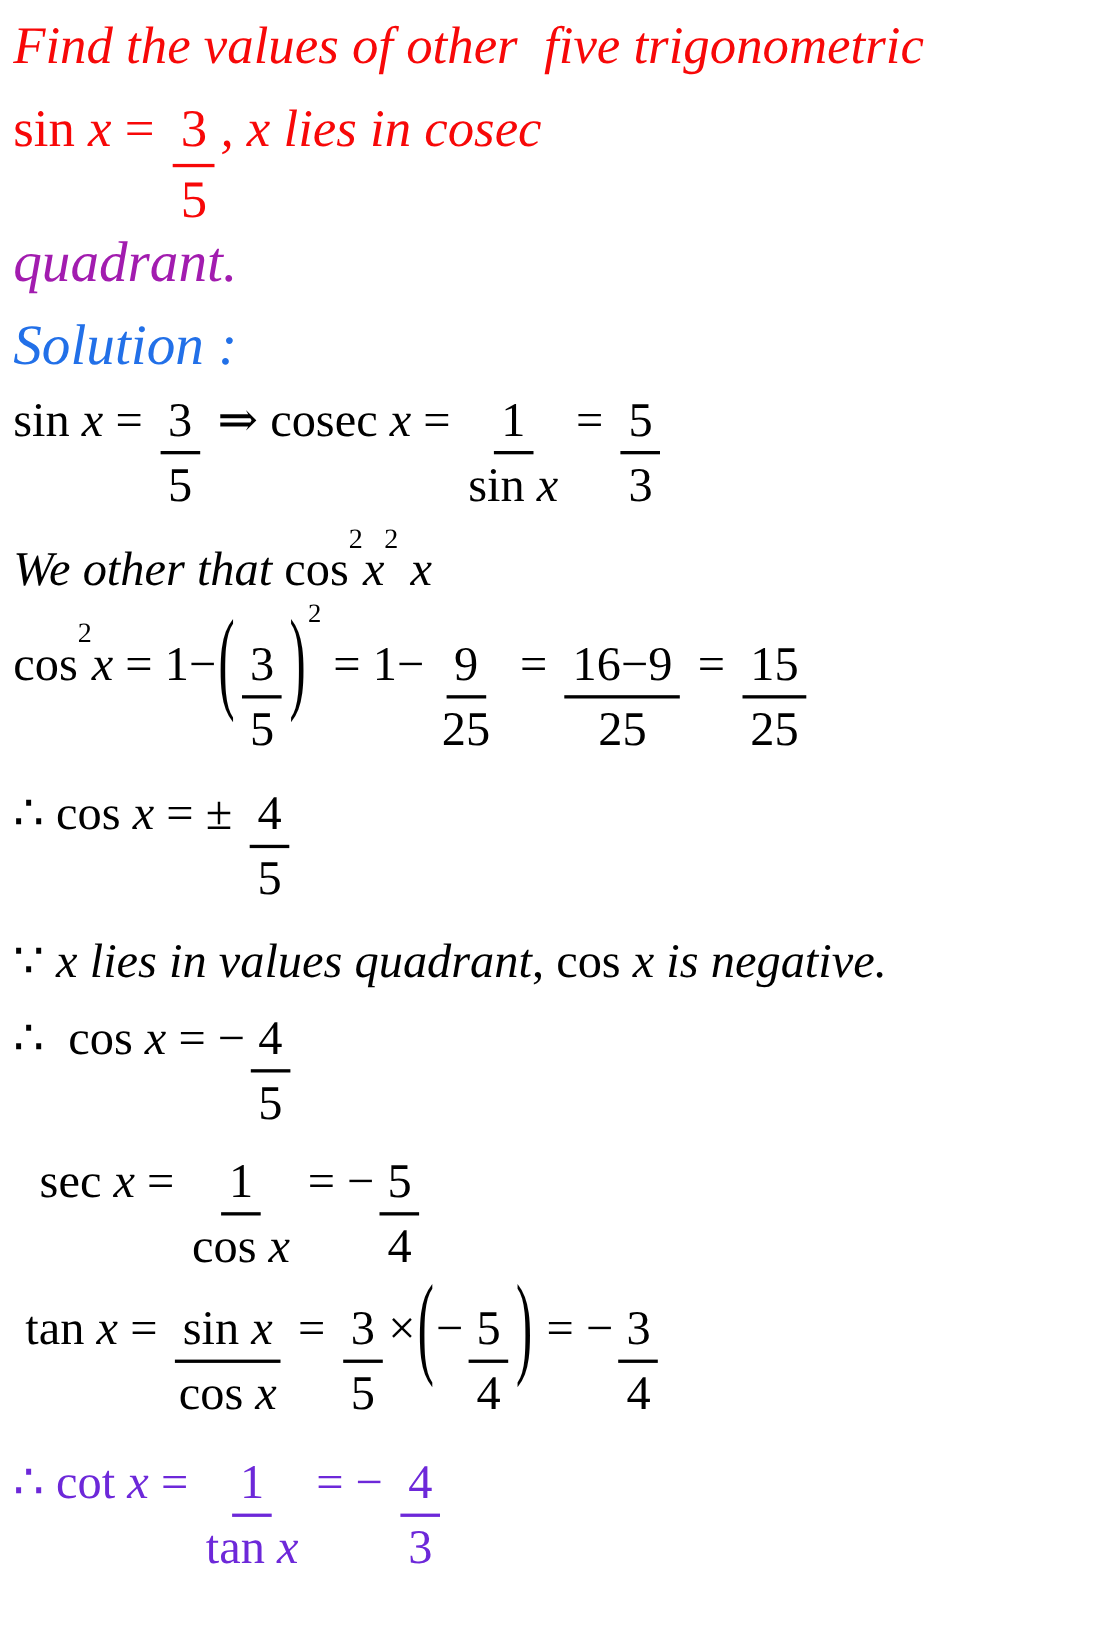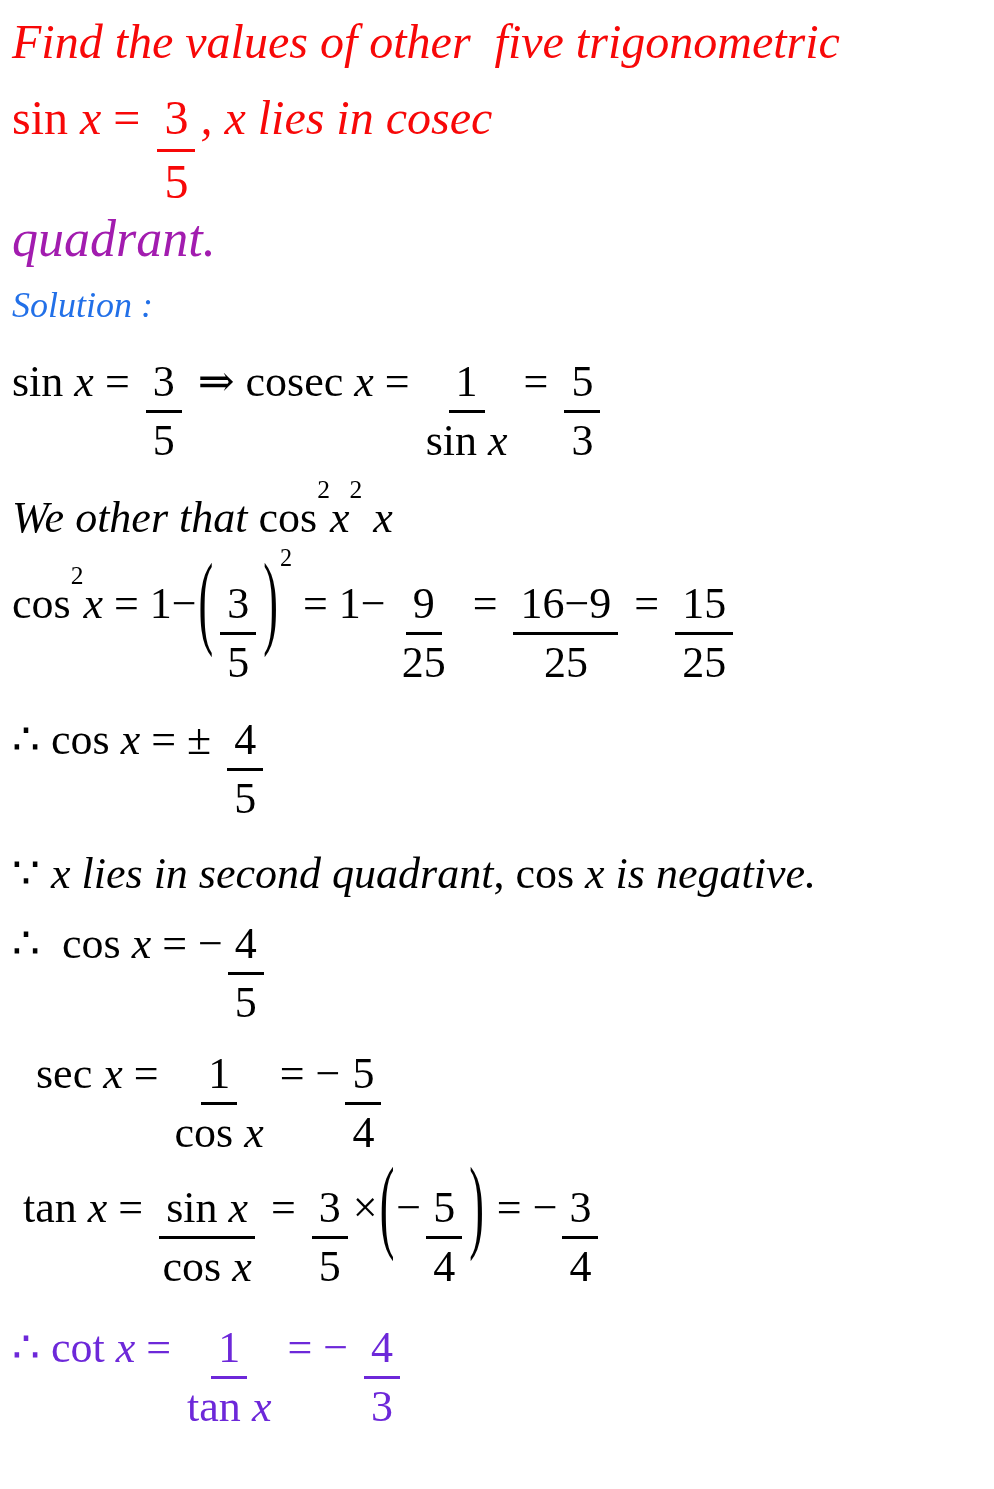--- a/index.html
+++ b/index.html
@@ -75,21 +75,21 @@
       <span class="seg-r"> = </span>
       <span class="frac">
         <span class="num"><span class="seg-r">3</span></span>
         <span class="den"><span class="seg-r">5</span></span>
       </span>
       <span class="seg-i">, x lies in cosec</span>
     </div>
   <div class="line" style="top: 210px; height: 76px; font-size: 52px; color: #a21caf;">
       <span class="seg-i">quadrant.</span>
     </div>
-  <div class="line" style="top: 286px; height: 66px; font-size: 36px; color: rgb(34, 112, 232);">
+  <div class="line" style="top: 286px; height: 66px; font-size: 52px; color: rgb(34, 112, 232);">
       <span class="seg-i">Solution :</span>
     </div>
   <div class="line" style="top: 358px; height: 122px; font-size: 44px; color: rgb(0, 0, 0);">
       <span class="seg-r">sin </span>
       <span class="seg-i">x</span>
       <span class="seg-r"> = </span>
       <span class="frac">
         <span class="num"><span class="seg-r">3</span></span>
         <span class="den"><span class="seg-r">5</span></span>
       </span>
@@ -146,21 +146,21 @@
       <span class="seg-r">∴ cos </span>
       <span class="seg-i">x</span>
       <span class="seg-r"> = ± </span>
       <span class="frac">
         <span class="num"><span class="seg-r">4</span></span>
         <span class="den"><span class="seg-r">5</span></span>
       </span>
     </div>
   <div class="line" style="top: 850px; height: 66px; font-size: 44px; color: rgb(0, 0, 0);">
       <span class="seg-r">∵ </span>
-      <span class="seg-i">x lies in second quadrant</span>
+      <span class="seg-i">x lies in values quadrant</span>
       <span class="seg-r">, cos </span>
       <span class="seg-i">x is negative.</span>
     </div>
   <div class="line" style="top: 920px; height: 122px; font-size: 44px; color: rgb(0, 0, 0);">
       <span class="seg-r">∴  cos </span>
       <span class="seg-i">x</span>
       <span class="seg-r"> = −</span>
       <span class="frac">
         <span class="num"><span class="seg-r">4</span></span>
         <span class="den"><span class="seg-r">5</span></span>

